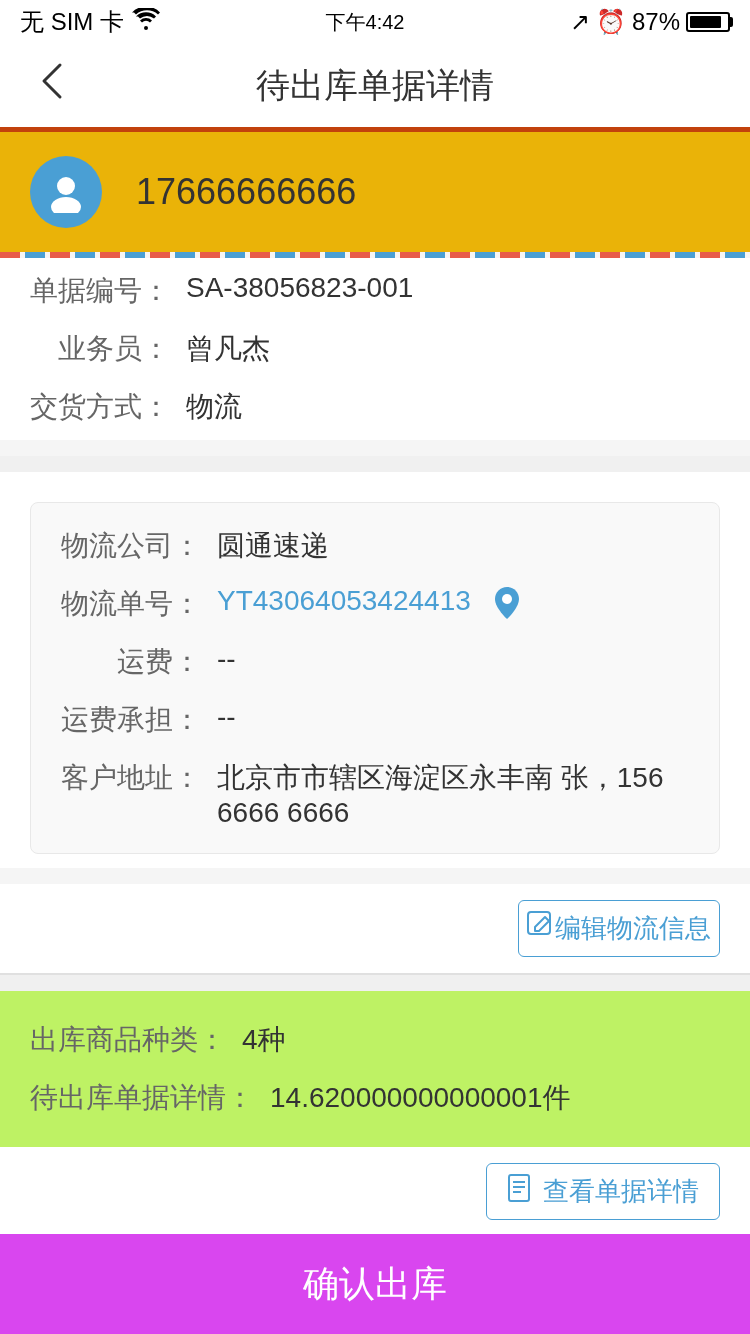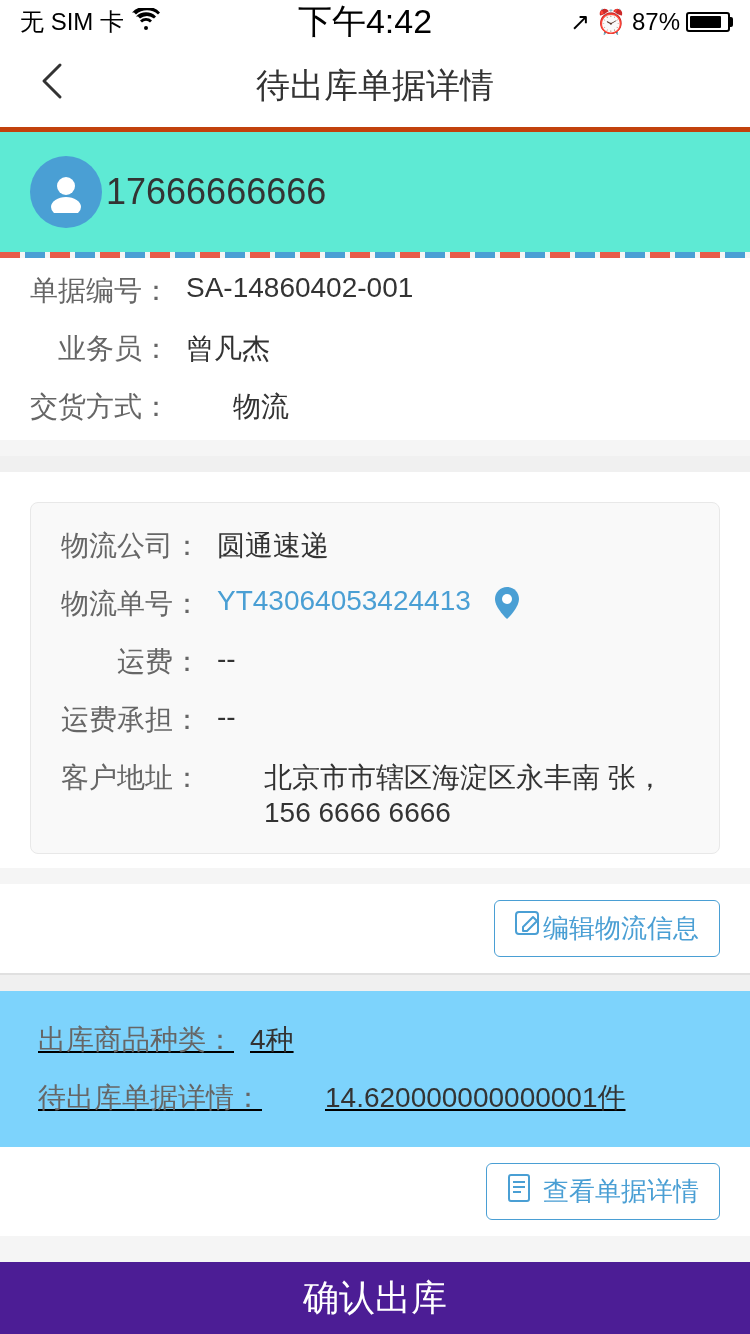--- a/index.html
+++ b/index.html
@@ -18,21 +18,21 @@
       background: #fff;
       height: 44px;
       display: flex;
       align-items: center;
       justify-content: space-between;
       padding: 0 20px;
       font-size: 24px;
       color: #000;
     }
     .status-left { display: flex; align-items: center; gap: 8px; }
-    .status-center { font-size: 34px; font-weight: 500; }
+    .status-center { font-size: 20px; font-weight: 500; }
     .status-right { display: flex; align-items: center; gap: 6px; font-size: 24px; }
     .battery {
       width: 44px; height: 20px; border: 2px solid #000; border-radius: 3px; position: relative; display: inline-flex; align-items: center; padding: 2px;
     }
     .battery::after { content: ''; width: 3px; height: 10px; background: #000; position: absolute; right: -5px; border-radius: 0 2px 2px 0; }
     .battery-fill { background: #000; border-radius: 1px; height: 100%; width: 87%; }
 
     
     .nav-bar {
       background: #fff;
@@ -53,25 +53,25 @@
       position: absolute;
       left: 50%;
       transform: translateX(-50%);
       font-size: 34px;
       font-weight: 500;
       color: #333;
     }
 
     
     .customer-section {
-      background: #5eead4;
+      background: #eab308;
       padding: 24px 30px;
       display: flex;
       align-items: center;
-      gap: 4px;
+      gap: 34px;
       margin-bottom: 0;
     }
     .avatar {
       width: 72px; height: 72px;
       border-radius: 50%;
       background: #4a9fd4;
       display: flex; align-items: center; justify-content: center;
       flex-shrink: 0;
     }
     .avatar svg { width: 42px; height: 42px; }
@@ -100,21 +100,21 @@
       padding: 14px 30px;
       margin-bottom: 16px;
     }
 
     .info-row {
       display: flex;
       align-items: flex-start;
       margin-bottom: 20px;
       font-size: 28px;
     }
-    .info-row:last-child { margin-bottom: 0; gap: 47px; }
+    .info-row:last-child { margin-bottom: 0; }
 
     .info-label {
       color: #666;
       min-width: 140px;
       text-align: right;
       flex-shrink: 0;
     }
     .info-value {
       color: #333;
       margin-left: 16px;
@@ -146,31 +146,30 @@
       padding: 16px 30px;
       background: #fff;
     }
     .edit-btn {
       display: flex;
       align-items: center;
       gap: 0;
       border: 1px solid #4a9fd4;
       color: #4a9fd4;
       border-radius: 6px;
-      padding: 10px 20px;
+      padding: 10px 8px;
       font-size: 26px;
       background: #fff;
       cursor: pointer;
     }
 
     
     .goods-section {
-      background: #7dd3fc;
-      padding: 30px 38px;
-      text-decoration: underline;
+      background: #bef264;
+      padding: 30px 30px;
     }
 
     
     .detail-btn-row {
       display: flex;
       justify-content: flex-end;
       padding: 16px 30px;
       background: #fff;
     }
     .detail-btn {
@@ -191,22 +190,22 @@
       background: #f5f5f5;
       height: 160px;
     }
 
     
     .bottom-btn {
       position: fixed;
       bottom: 0;
       left: 0;
       width: 750px;
-      height: 72px;
-      background: #4c1d95;
+      height: 100px;
+      background: #d946ef;
       display: flex;
       align-items: center;
       justify-content: center;
       font-size: 36px;
       color: #fff;
       font-weight: 500;
       cursor: pointer;
     }
 
     .separator {
@@ -254,21 +253,21 @@
     </svg>
   </div>
   <span class="customer-phone">17666666666</span>
 </div>
 
 <div class="dashed-divider"></div>
 
 <div class="info-section">
   <div class="info-row">
     <span class="info-label">单据编号：</span>
-    <span class="info-value">SA-14860402-001</span>
+    <span class="info-value">SA-38056823-001</span>
   </div>
   <div class="info-row">
     <span class="info-label">业务员：</span>
     <span class="info-value">曾凡杰</span>
   </div>
   <div class="info-row">
     <span class="info-label">交货方式：</span>
     <span class="info-value">物流</span>
   </div>
 </div>

